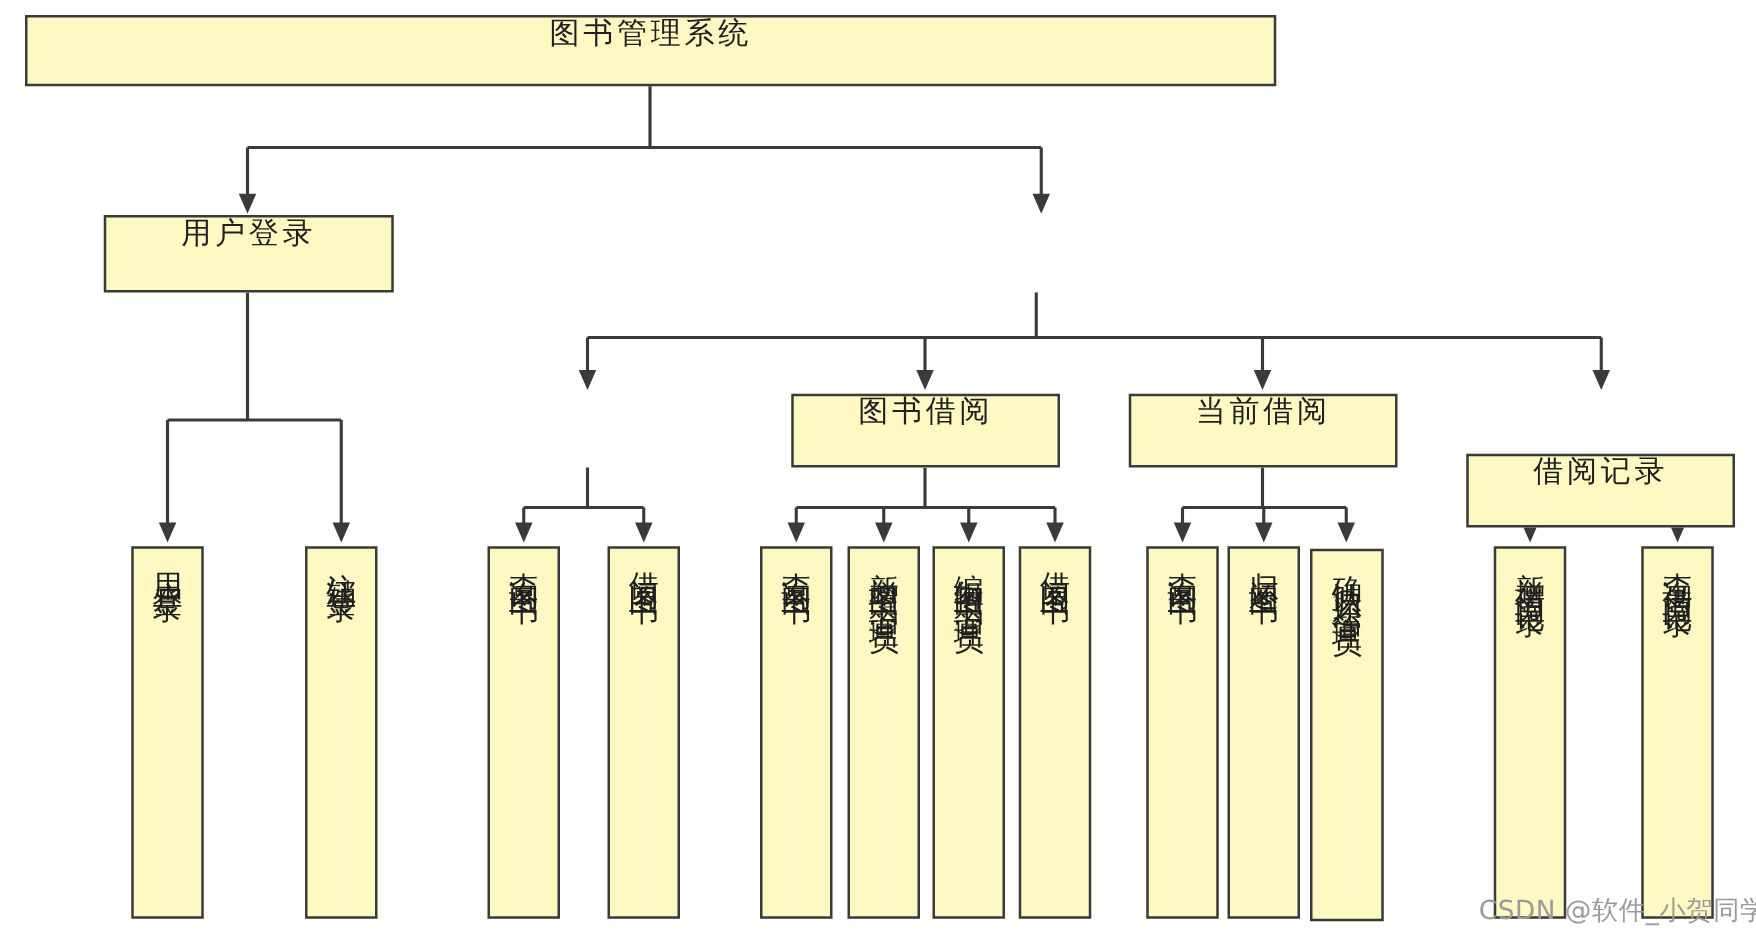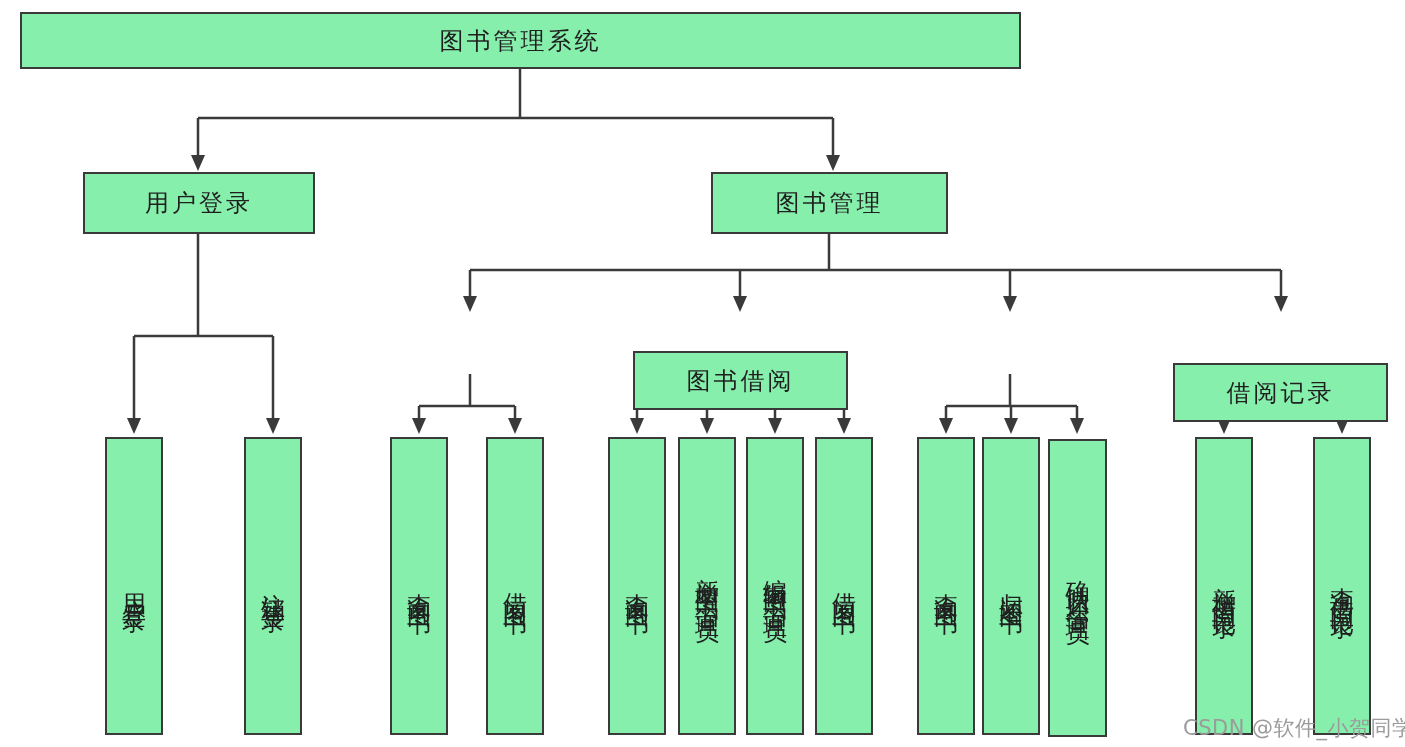--- a/index.html
+++ b/index.html
@@ -18,24 +18,23 @@
   .connector-layer {
     position: absolute;
     left: 0;
     top: 0;
     z-index: 1;
     pointer-events: none;
   }
   .node {
     position: absolute;
     box-sizing: border-box;
-    background: #86efac;
+    background: #fef9c3;
     border: 2.5px solid #3a3a3a;
     display: flex;
-    align-items: center;
     justify-content: center;
     color: #1f1f1f;
     z-index: 2;
   }
   .h-label {
     font-size: 24px;
     letter-spacing: 3px;
     white-space: nowrap;
     line-height: 1;
   }
@@ -96,26 +95,26 @@
     </g>
   </svg>
 
   <div class="node" style="left:20px; top:12px; width:1001px; height:57px;">
     <span class="h-label">图书管理系统</span>
   </div>
 
   <div class="node" style="left:83px; top:172px; width:232px; height:62px;">
     <span class="h-label">用户登录</span>
   </div>
-  <div class="node" style="left:711px; top:172px; width:237px; height:62px;">
-    <span class="h-label">图书管理</span>
+
+  <div class="node" style="left:633px; top:315px; width:215px; height:59px;">
+    <span class="h-label">图书借阅</span>
   </div>
-
-  <div class="node" style="left:633px; top:315px; width:215px; height:59px;margin-top:36px;">
-    <span class="h-label">图书借阅</span>
+  <div class="node" style="left:903px; top:315px; width:215px; height:59px;">
+    <span class="h-label">当前借阅</span>
   </div>
   <div class="node" style="left:1173px; top:315px; width:215px; height:59px;margin-top:48px;">
     <span class="h-label">借阅记录</span>
   </div>
 
   <div class="node" style="left:105px; top:437px; width:58px; height:298px;">
     <span class="v-label">用户登录</span>
   </div>
   <div class="node" style="left:244px; top:437px; width:58px; height:298px;">
     <span class="v-label">注销登录</span>

